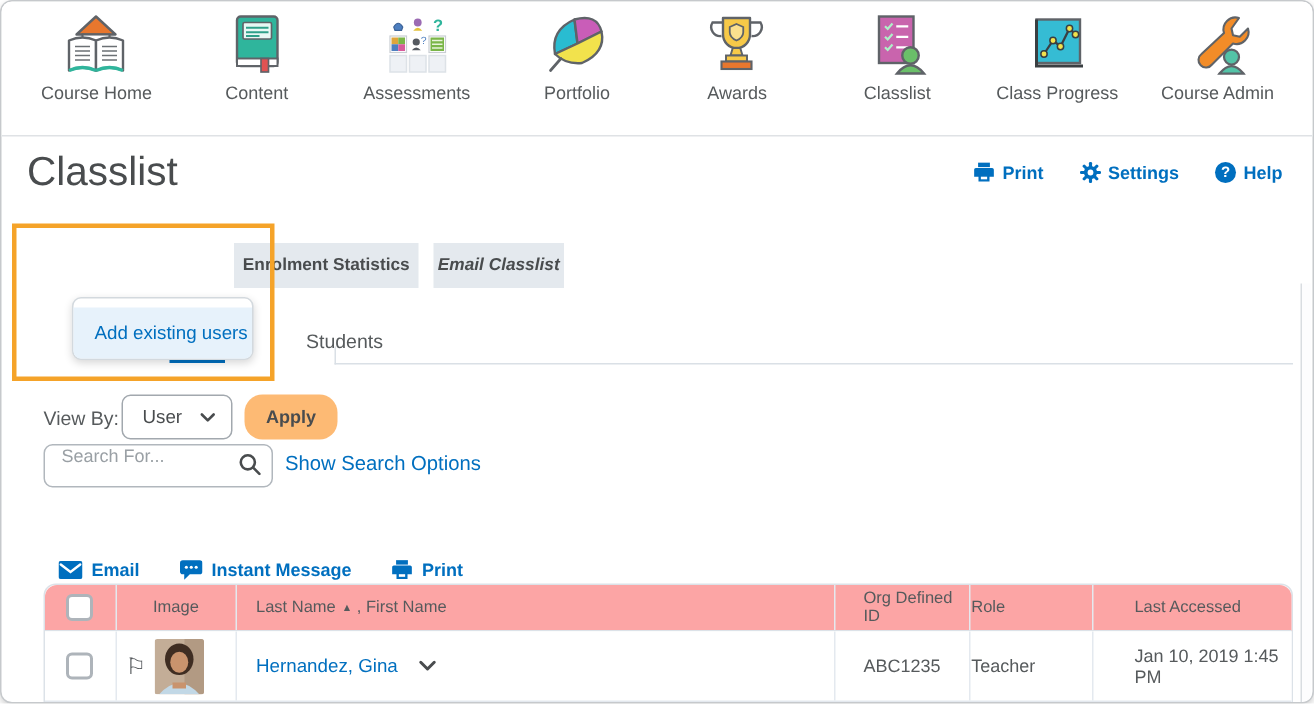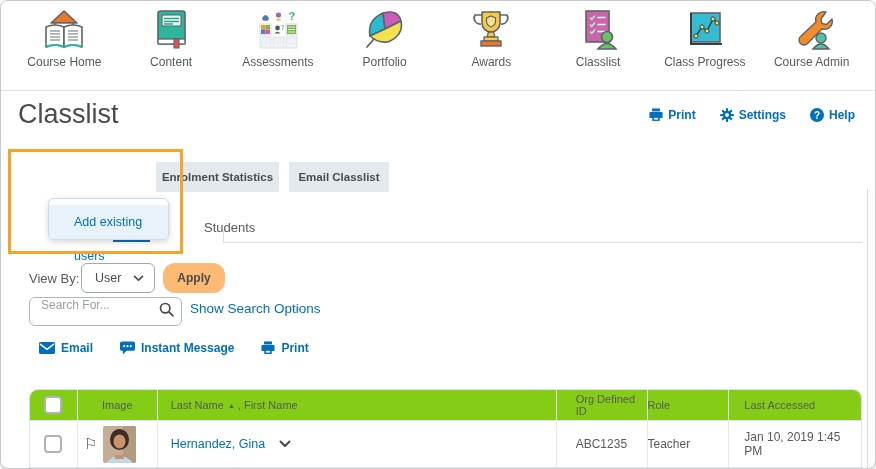--- a/index.html
+++ b/index.html
@@ -34,31 +34,31 @@
     background:#004b8f; border:2px solid #fff; box-shadow:0 0 0 2px #4f86c6;
     border-radius:9px; color:#fff; font-size:12px; font-weight:700;
     display:flex; align-items:center; justify-content:center; gap:8px; cursor:pointer; z-index:12;
   }
   .btn-gray {
     position:absolute; top:161px; height:30px; background:#e4e9ee; border:none; border-radius:0;
     color:#494c4e; font-size:11.5px; font-weight:700; display:flex; align-items:center;
     justify-content:center; cursor:pointer; white-space:nowrap;
   }
   #btn-enrolment { left:155px; width:123px; }
-  #btn-emailclasslist { left:288px; width:100px; }
+  #btn-emailclasslist { left:288px; width:87px;font-style:italic; }
 
   
   .add-menu {
     position:absolute; left:47px; top:197px; width:121px; z-index:14;
     background:#fff; border:1px solid #d3d9de; border-radius:6px;
     box-shadow:0 2px 6px rgba(0,0,0,.16); padding-top:6px;
   }
   .add-menu-item {
     height:34px; line-height:34px; background:#e7f2fb; color:#006fbf;
-    font-size:12.5px; padding-left:25px; border-radius:0 0 5px 5px; cursor:pointer;
+    font-size:12.5px; padding-left:14px; border-radius:0 0 5px 5px; cursor:pointer;
   }
 
   
   .orange-box {
     position:absolute; left:7px; top:148px; width:175px; height:105px;
     border:3px solid #f5a329; z-index:20; pointer-events:none;
   }
 
   
   .tab-underline { position:absolute; left:112px; top:238px; width:37px; height:3px; background:#006fbf; }
@@ -79,39 +79,39 @@
   .search-wrap { position:absolute; left:28px; top:294px; width:153px; height:29px; }
   .search-input {
     width:100%; height:100%; border:1px solid #b1b7bd; border-radius:6px;
     padding:0 30px 12px 11px; font-size:12px; color:#494c4e; font-family:inherit; outline:none;
   }
   .search-input::placeholder { color:#9aa0a5; }
   .search-btn { position:absolute; right:8px; top:7px; width:15px; height:15px; cursor:pointer; background:none; border:none; padding:0; }
   .show-search { position:absolute; left:189px; top:300px; font-size:13.5px; color:#006fbf; cursor:pointer; }
 
   
-  .bulk-bar { position:absolute; left:38px; top:340px; display:flex; gap:27px;align-items:flex-end; }
+  .bulk-bar { position:absolute; left:38px; top:372px; display:flex; gap:27px;align-items:flex-end; }
   .bulk-link { display:flex; align-items:center; gap:6px; color:#006fbf; font-size:12px; font-weight:700; cursor:pointer; }
 
   
   .classlist-table {
     position:absolute; left:28px; top:388px; width:833px;
     border:1px solid #dce2e8; border-radius:8px 8px 0 0; background:#fff;
   }
-  .thead { display:flex; height:31px; background:#84cc16; border-bottom:1px solid #dce2e8;
+  .thead { display:flex; height:31px; background:#fca5a5; border-bottom:1px solid #dce2e8;
     border-radius:8px 8px 0 0; }
   .trow { display:flex; height:47px; background:#fff; border-bottom:1px solid #e4e9ef; }
   .tc { display:flex; align-items:center; border-left:1px solid #e4e9ef; overflow:hidden; }
   .tc:first-child { border-left:none; }
   .c-cb { width:47px; justify-content:center; }
   .c-img { width:80px; justify-content:center; }
   .c-name { width:400px; padding-left:13px; }
   .c-org { width:91px; padding-left:19px; }
   .c-role { width:82px; }
-  .c-last { width:133px; padding-left:15px; }
+  .c-last { width:133px; padding-left:27px; }
   .th-txt { font-size:11px; color:#565a5c; }
   .td-txt { font-size:12px; color:#565a5c; }
   .sort-arrow { font-size:7px; color:#565a5c; margin:0 3px 0 4px; }
   .checkbox { width:18px; height:18px; border:2px solid #aeb4ba; border-radius:4px; background:#fff; cursor:pointer; }
   .row-img-cell { width:80px; display:flex; align-items:center; justify-content:flex-start; padding-left:6px; gap:6px; border-left:1px solid #e4e9ef; }
   .flag { font-family:"DejaVu Sans", sans-serif; font-size:15px; color:#4a4e52; cursor:pointer; }
   .avatar { width:33px; height:37px; border-radius:2px; overflow:hidden; display:block; }
   .name-link { color:#006fbf; font-size:12.5px; cursor:pointer; }
   .name-chevron { margin-left:14px; color:#494c4e; cursor:pointer; display:flex; align-items:center; }
 

